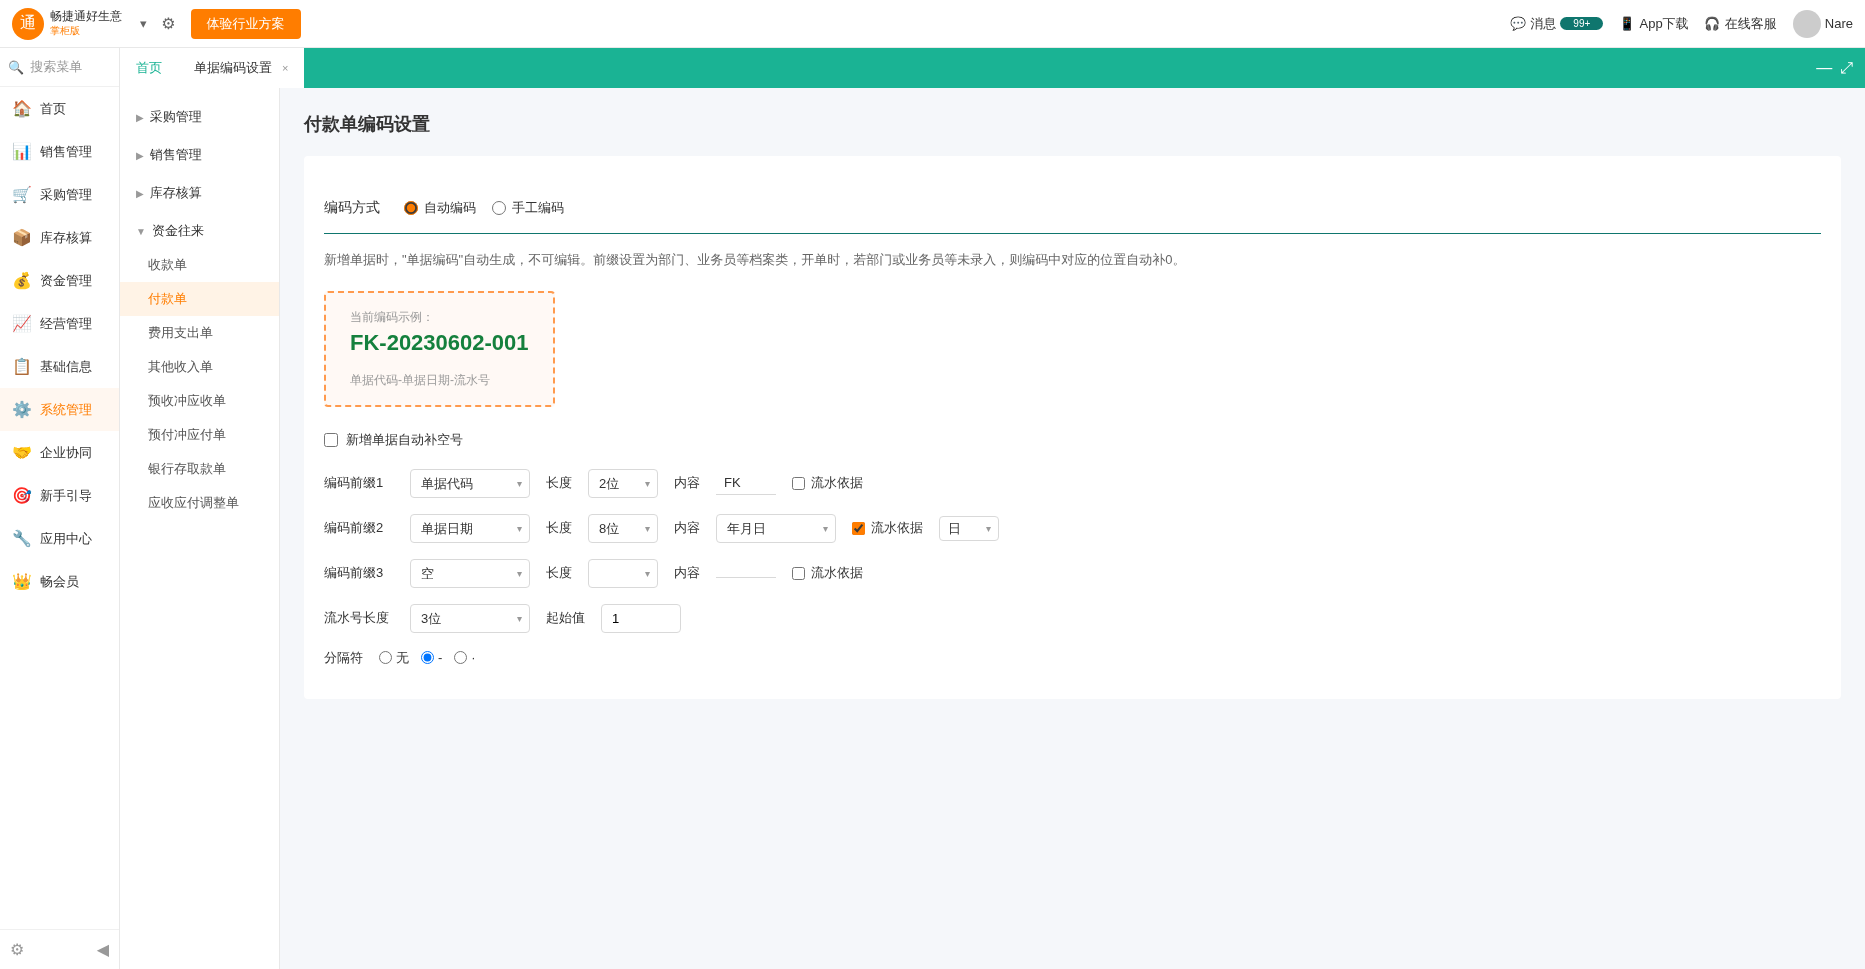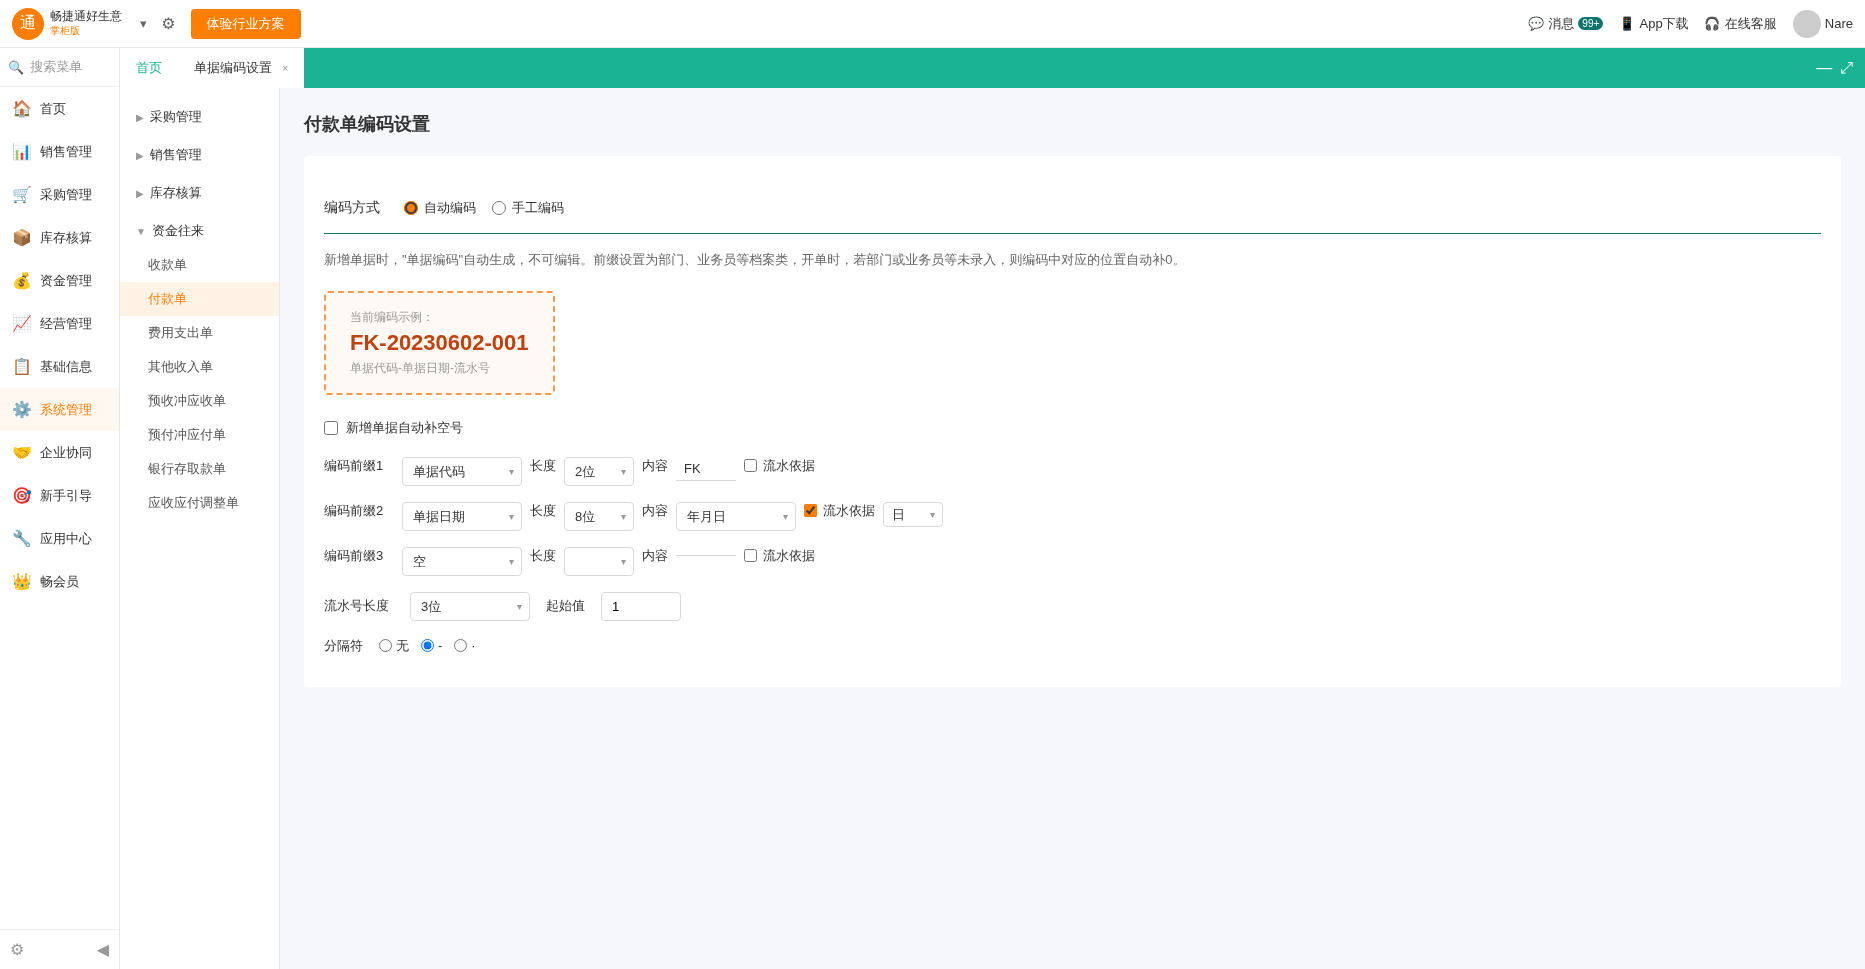--- a/index.html
+++ b/index.html
@@ -31,21 +31,21 @@
     .logo-badge { font-size: 10px; color: #ff7d00; }
     .topbar-center { display: flex; align-items: center; gap: 8px; flex: 1; }
     .topbar-dropdown { display: flex; align-items: center; gap: 2px; color: #666; font-size: 13px; cursor: pointer; }
     .topbar-settings { width: 28px; height: 28px; display: flex; align-items: center; justify-content: center; color: #666; cursor: pointer; }
     .btn-experience {
       background: #ff7d00; color: #fff; border: none; border-radius: 4px;
       padding: 6px 16px; font-size: 13px; cursor: pointer;
     }
     .topbar-right { display: flex; align-items: center; gap: 16px; margin-left: auto; }
     .topbar-right-item { display: flex; align-items: center; gap: 4px; font-size: 13px; color: #333; cursor: pointer; }
-    .badge { background: #0f766e; color: #fff; font-size: 10px; border-radius: 10px; padding: 1px 4px; }
+    .badge { background: #0f766e; color: #fff; font-size: 10px; border-radius: 10px; padding: 1px 13px; }
     .user-avatar { width: 28px; height: 28px; background: #ccc; border-radius: 50%; }
     .user-name { font-size: 13px; color: #333; text-align: center; }
 
     
     .main-layout { display: flex; flex: 1; overflow: hidden; }
 
     
     .sidebar {
       width: 120px;
       background: #fff;
@@ -172,34 +172,34 @@
     
     .preview-box {
       border: 2px dashed #ff9a4d;
       border-radius: 4px;
       padding: 16px 24px;
       display: inline-block;
       background: #fff9f5;
       margin-bottom: 24px;
     }
     .preview-label { font-size: 12px; color: #999; margin-bottom: 4px; }
-    .preview-code { font-size: 22px; font-weight: 600; color: #c2410c; margin-bottom: 4px; }
+    .preview-code { font-size: 22px; font-weight: 600; color: #15803d; margin-bottom: 16px; }
     .preview-desc { font-size: 12px; color: #999; }
 
     
     .auto-fill-row {
       display: flex; align-items: center; gap: 8px;
       margin-bottom: 20px;
       font-size: 13px; color: #333;
     }
     .checkbox-input { accent-color: #ff7d00; width: 14px; height: 14px; }
 
     
     .form-row {
-      display: flex; align-items: flex-start; gap: 8px;
+      display: flex; align-items: center; gap: 16px;
       margin-bottom: 16px;
     }
     .form-label { font-size: 13px; color: #333; width: 70px; flex-shrink: 0; }
     .select-wrapper {
       position: relative; display: inline-block;
     }
     .select-wrapper::after {
       content: '▾'; position: absolute; right: 8px; top: 50%; transform: translateY(-50%);
       font-size: 10px; color: #999; pointer-events: none;
     }

